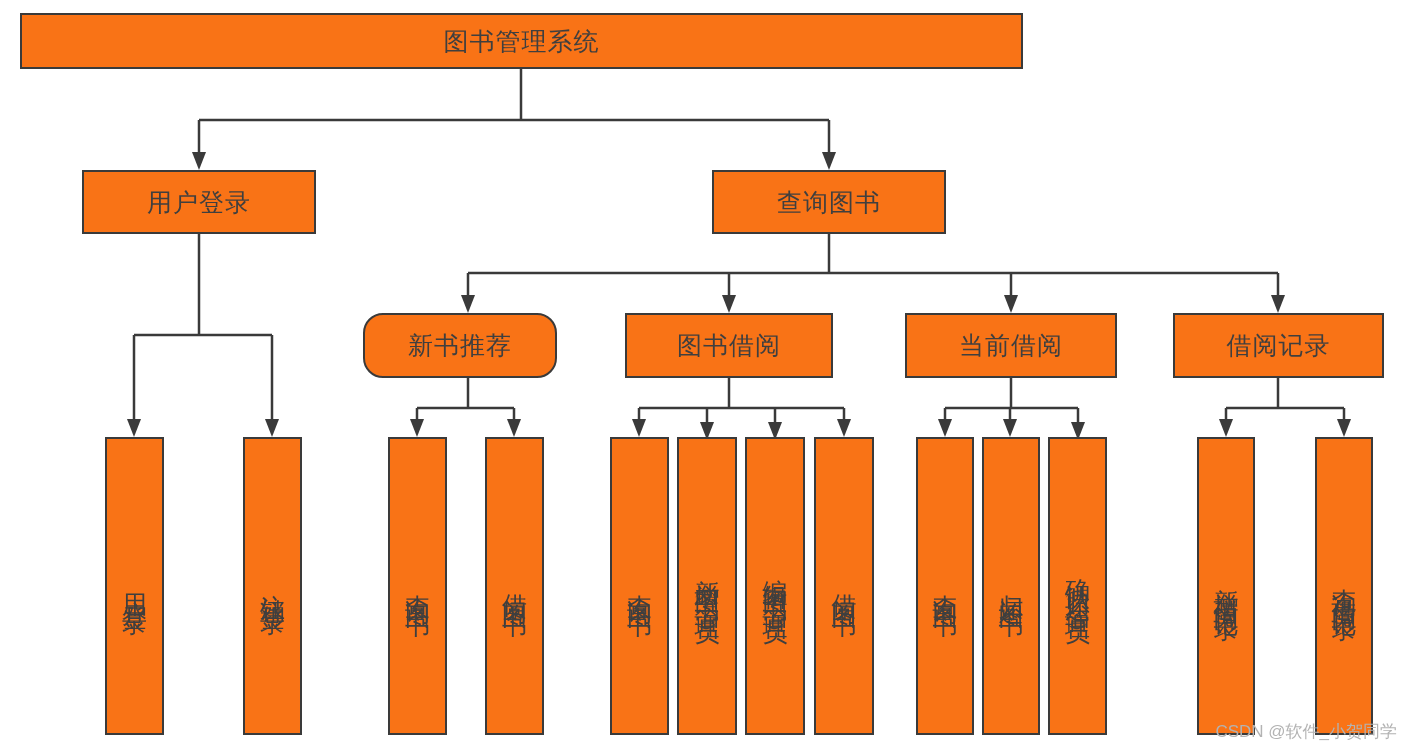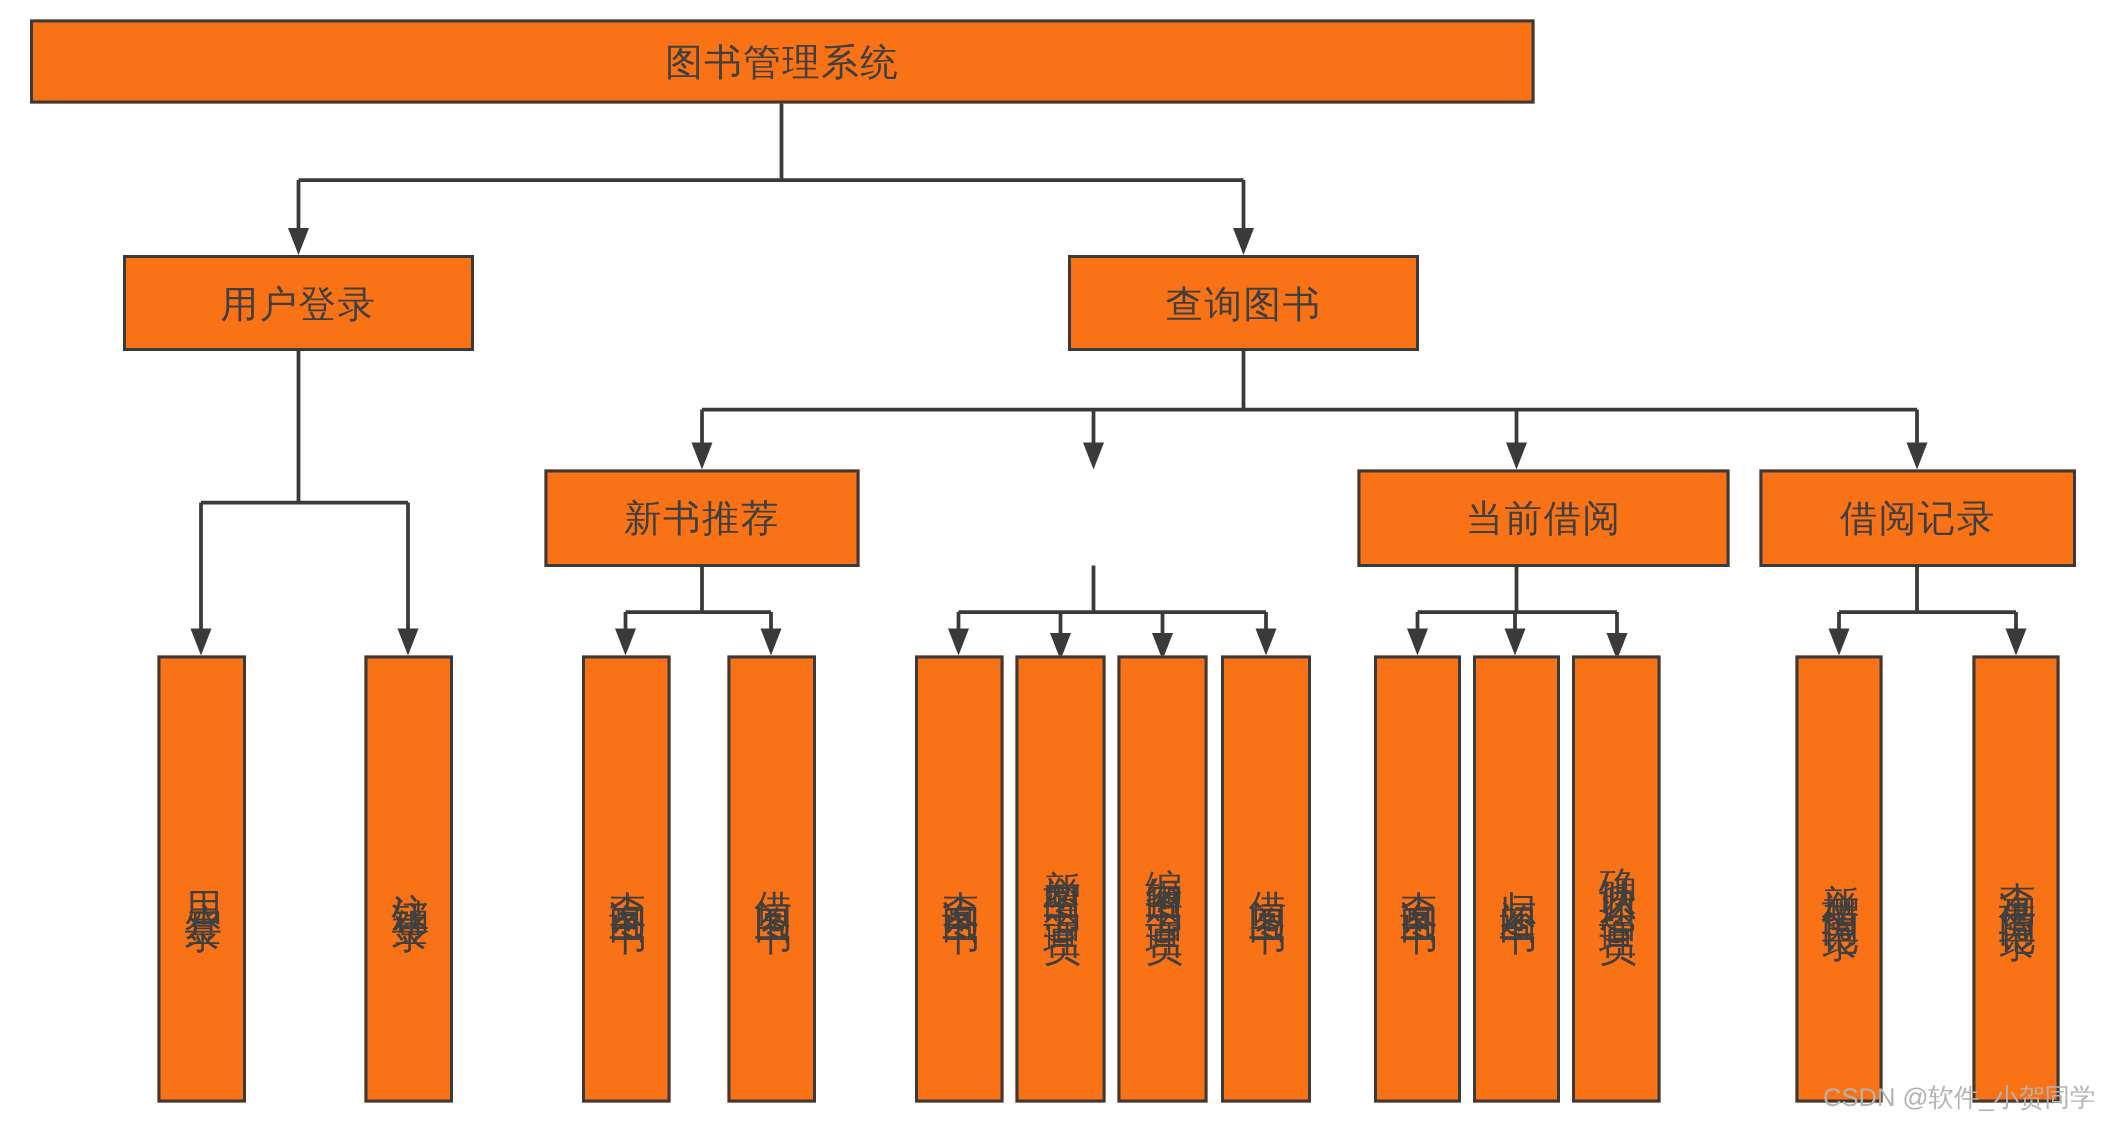--- a/index.html
+++ b/index.html
@@ -37,23 +37,23 @@
   .hlabel {
     font-size: 25px;
     letter-spacing: 1px;
     color: #3f3f3f;
     white-space: nowrap;
   }
   .root  { left: 20px;  top: 13px;  width: 1003px; height: 56px; }
   .lvl2a { left: 82px;  top: 170px; width: 234px;  height: 64px; }
   .lvl2b { left: 712px; top: 170px; width: 234px;  height: 64px; }
   .lvl3  { top: 313px; height: 65px; }
-  .l3a { left: 363px;  width: 210px; }
+  .l3a { left: 363px;  width: 194px; border-radius: 20px; }
   .l3b { left: 625px;  width: 208px; }
-  .l3c { left: 905px;  width: 248px; font-family: Liberation Serif, serif; }
+  .l3c { left: 905px;  width: 212px; font-family: Liberation Serif, serif; }
   .l3d { left: 1173px; width: 211px; }
   .leaf {
     top: 437px;
     height: 298px;
     width: 59px;
   }
   .vtext {
     writing-mode: vertical-rl;
     text-orientation: mixed;
     font-size: 25px;
@@ -139,20 +139,23 @@
   <div class="node lvl2a">
     <span class="hlabel">用户登录</span>
   </div>
   <div class="node lvl2b">
     <span class="hlabel">查询图书</span>
   </div>
 
   <div class="node lvl3 l3a">
     <span class="hlabel">新书推荐</span>
   </div>
+  <div class="node lvl3 l3b">
+    <span class="hlabel">图书借阅</span>
+  </div>
   <div class="node lvl3 l3c">
     <span class="hlabel">当前借阅</span>
   </div>
   <div class="node lvl3 l3d">
     <span class="hlabel">借阅记录</span>
   </div>
 
   <div class="node leaf" style="left:105px">
     <span class="vtext">用户登录</span>
   </div>

